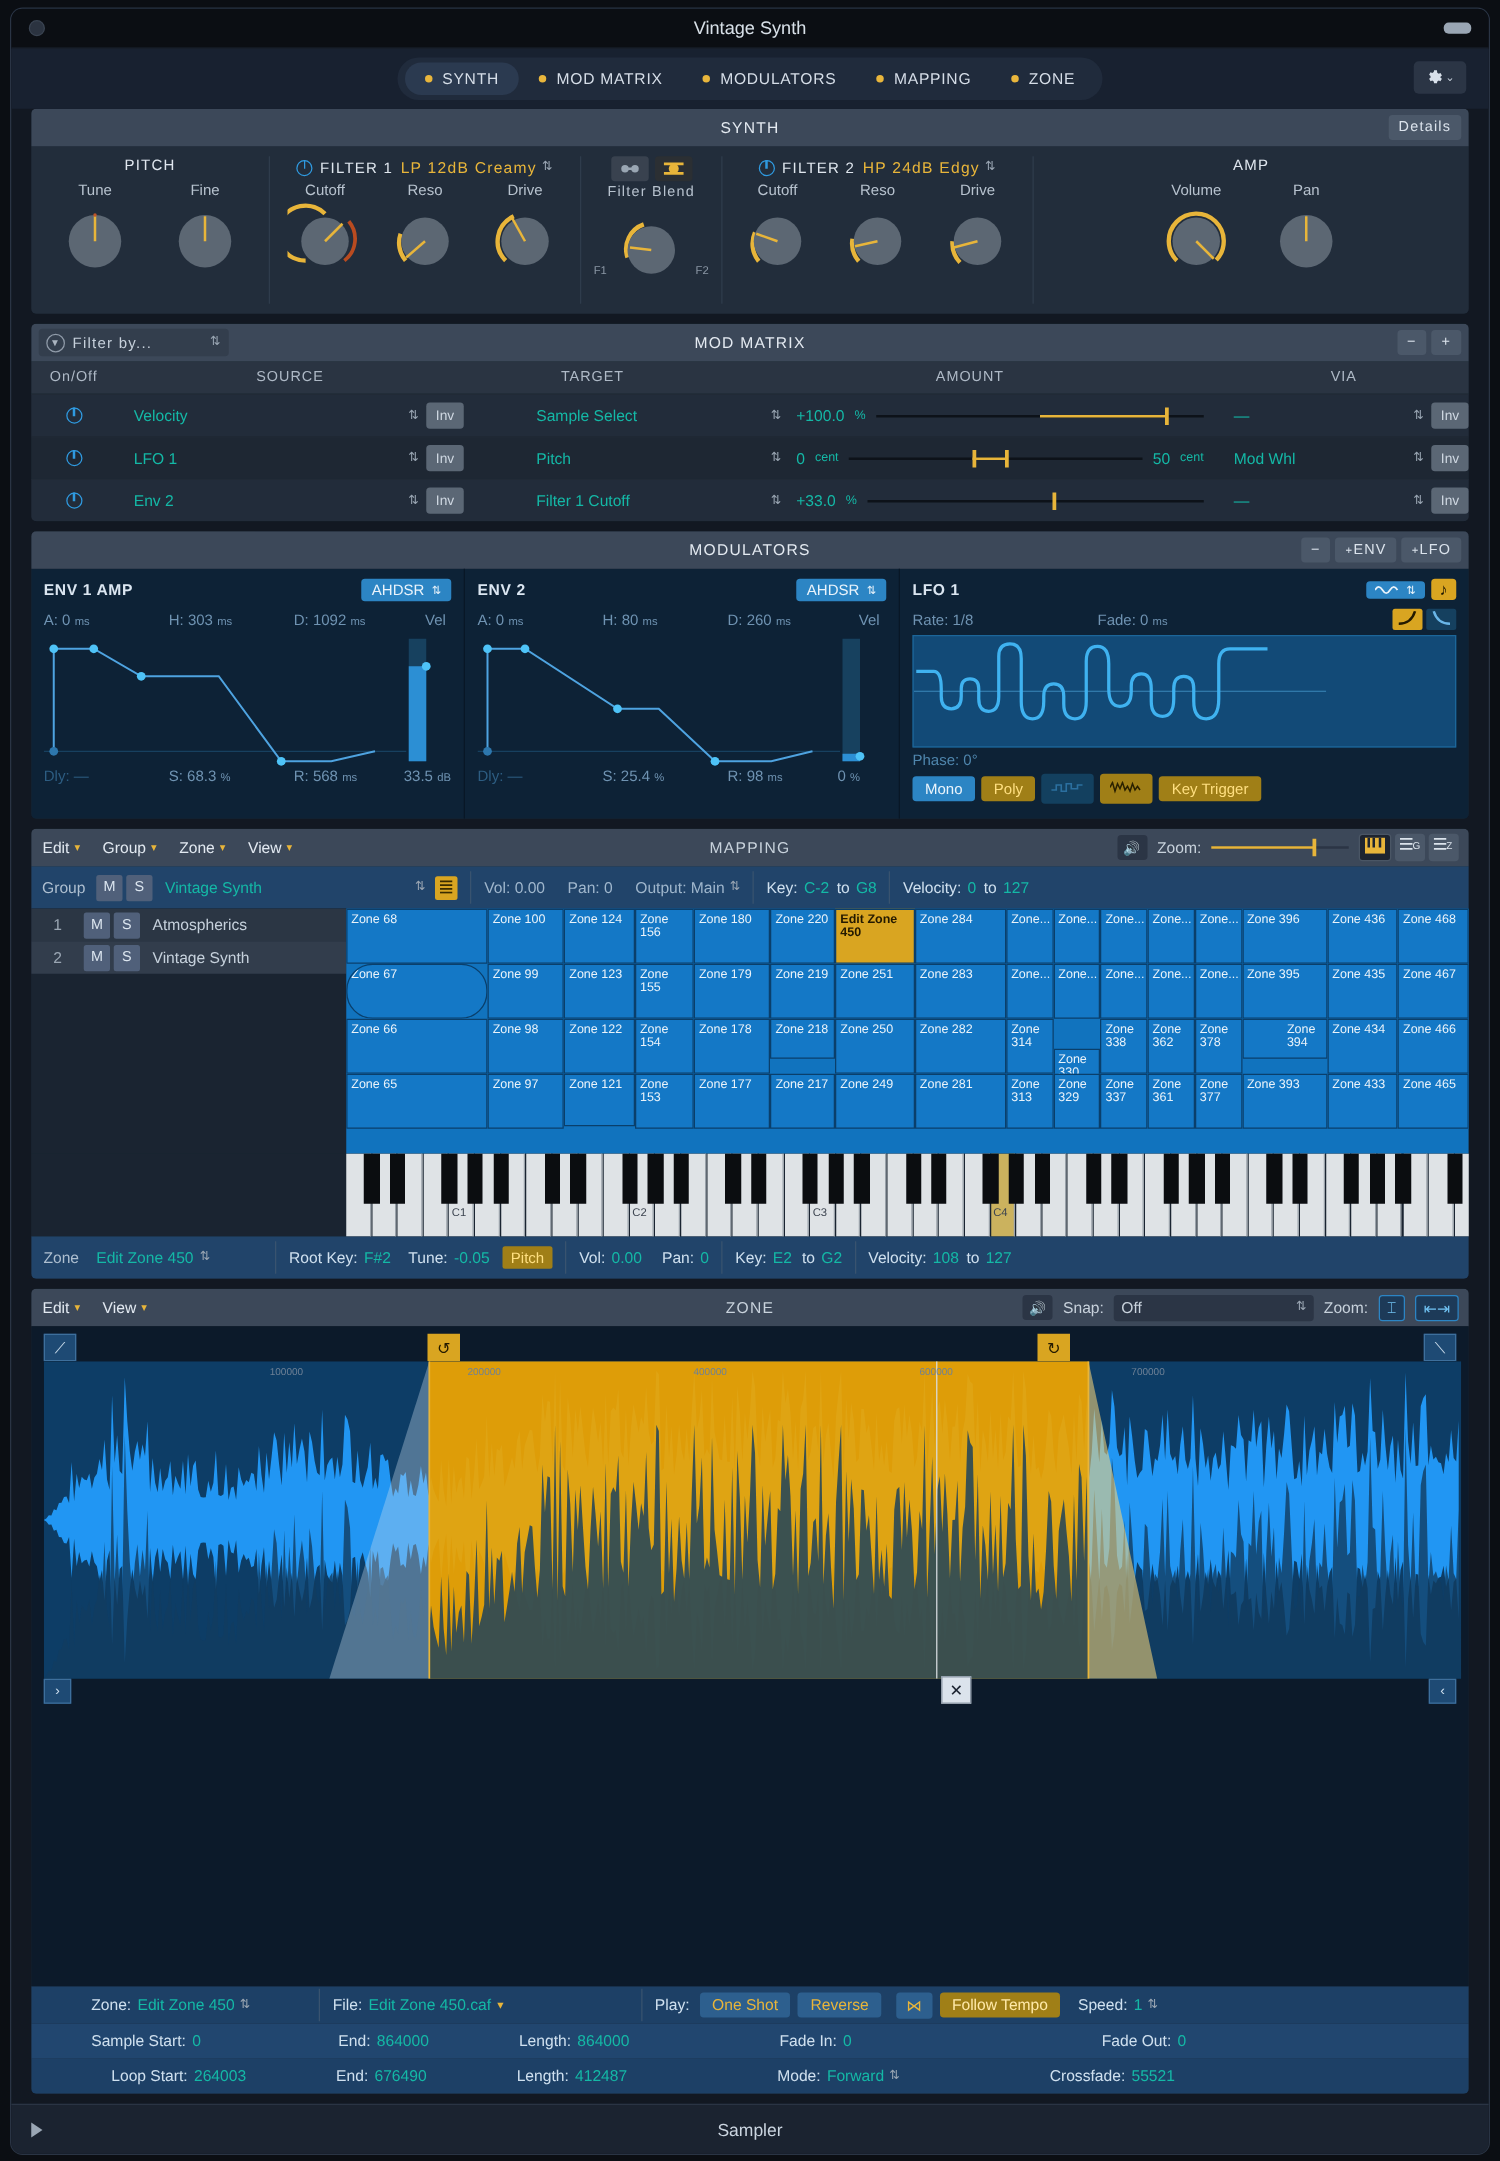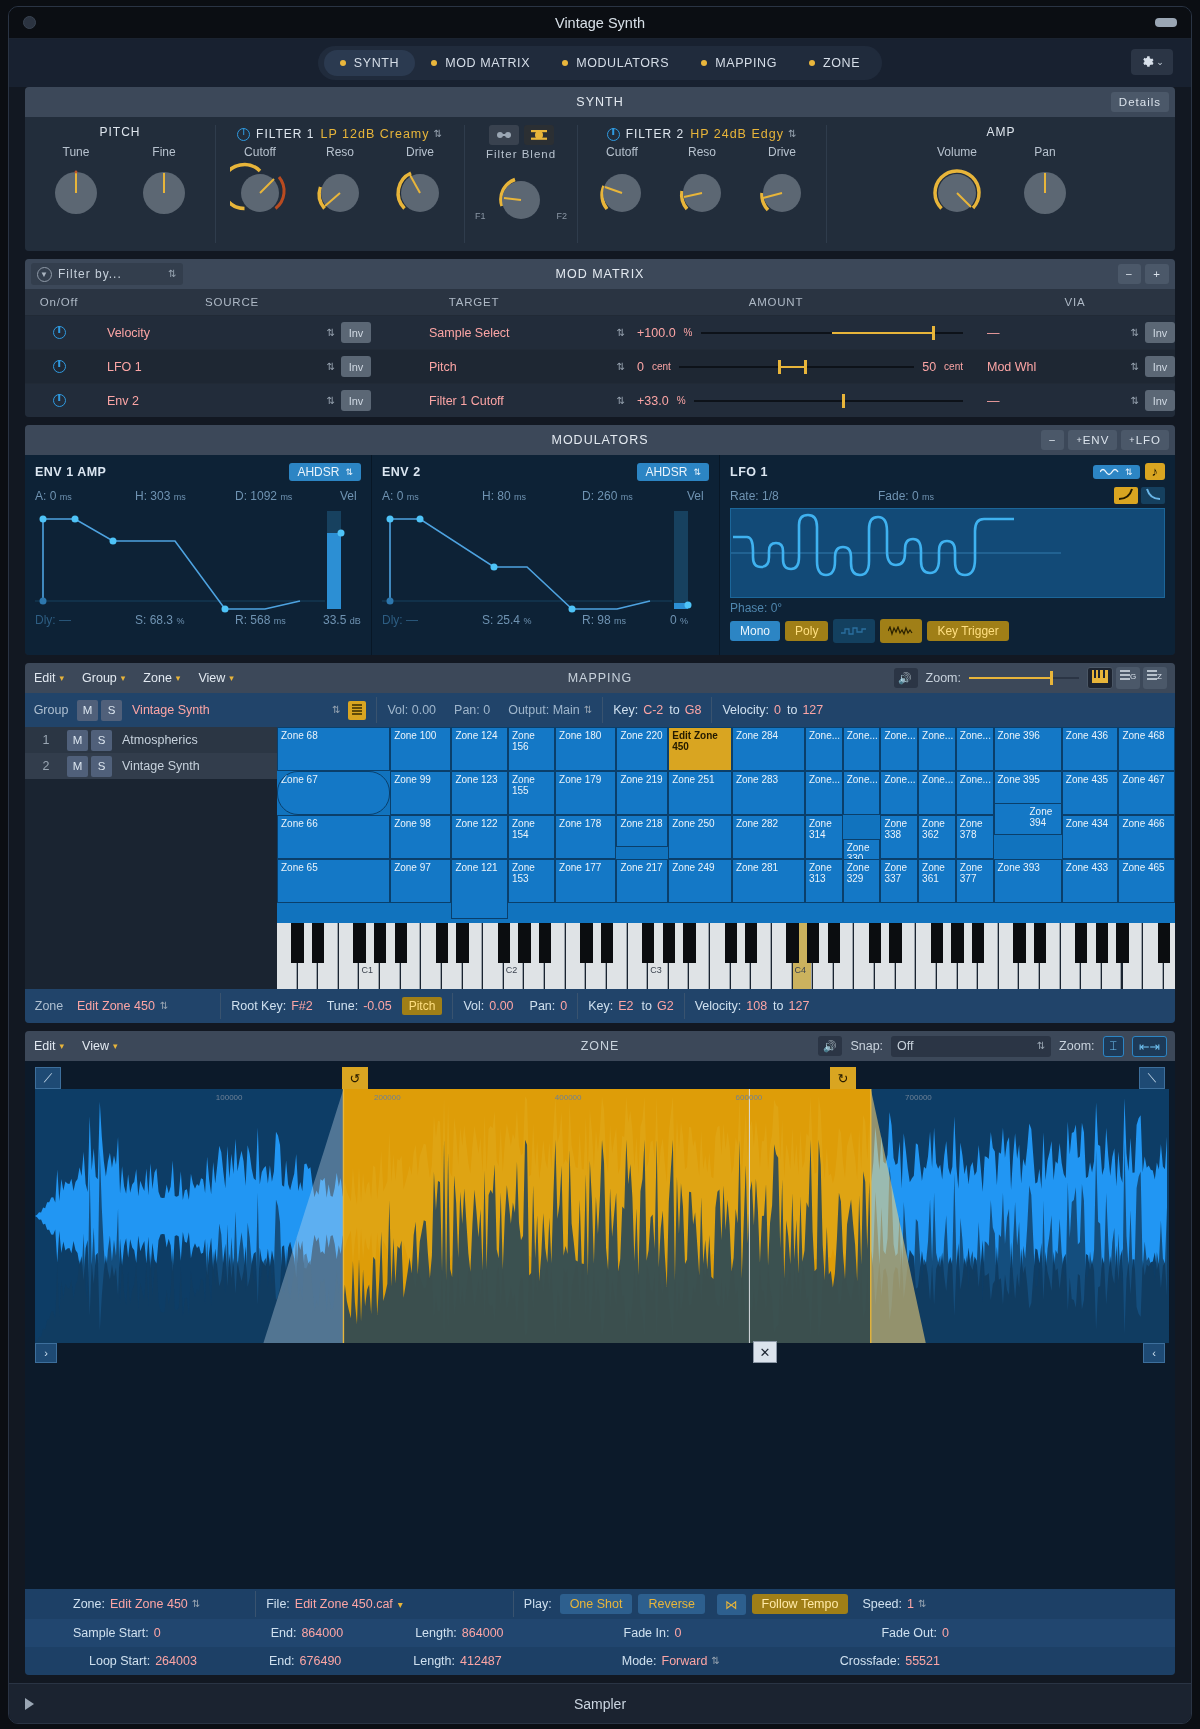--- a/index.html
+++ b/index.html
@@ -101,21 +101,21 @@
      color:#aeb9c6; letter-spacing:.8px; align-items:center; }
   .mm-colhead div { text-align:center; }
   .mm-row { display:flex; height:34px; align-items:center; border-top:1px solid #212a36;
      background:#222c3a; }
   .mm-row:nth-child(even){ background:#1e2733; }
   .c-onoff{ width:68px; display:flex; justify-content:center;}
   .c-src{ width:278px; display:flex; align-items:center; padding-left:14px; gap:6px;}
   .c-tgt{ width:206px; display:flex; align-items:center; padding-left:10px; gap:6px;margin-left:48px;}
   .c-amt{ flex:1; display:flex; align-items:center; gap:8px; padding:0 12px;}
   .c-via{ width:200px; display:flex; align-items:center; padding-left:12px; gap:6px;}
-  .yel { color:#fca5a5; font-size:12.5px; }
+  .yel { color:#14b8a6; font-size:12.5px; }
   .stepper { color:#9aa6b3; font-size:10px; line-height:1; }
   .inv { width:30px; height:21px; background:#5b6775; border-radius:3px; color:#cfd8e2;
      font-size:11px; display:flex; align-items:center; justify-content:center;}
   .sl { position:relative; flex:1; height:14px; }
   .sl .track{ position:absolute; top:6px; left:0; right:0; height:2px; background:#0d1219;}
   .sl .fill { position:absolute; top:6px; height:2px; background:#e8b53a;}
   .sl .hnd  { position:absolute; top:0; width:3px; height:14px; background:#e8b53a;}
   
   .mods { display:flex; height:200px; background:#0d2236; }
   .modcell { position:relative; border-right:1px solid #08infinity; }
@@ -779,26 +779,26 @@
           <div class="zcell" style="left: 25.7218%; width: 5.24934%; top: 88px; height: 44px;">Zone 154</div>
           <div class="zcell" style="left: 30.9711%; width: 6.82415%; top: 88px; height: 44px;">Zone 178</div>
           <div class="zcell" style="left: 37.7953%; width: 5.77428%; top: 88px; height: 32px;">Zone 218</div>
           <div class="zcell" style="left: 43.5696%; width: 7.08661%; top: 88px; height: 44px;">Zone 250</div>
           <div class="zcell" style="left: 50.6562%; width: 8.13648%; top: 88px; height: 44px;">Zone 282</div>
           <div class="zcell" style="left: 58.7927%; width: 4.19947%; top: 88px; height: 44px;">Zone 314</div>
           <div class="zcell" style="left: 62.9921%; width: 4.19947%; top: 88px; height: 44px; margin-top: 24px;">Zone 330</div>
           <div class="zcell" style="left: 67.1916%; width: 4.19947%; top: 88px; height: 44px;">Zone 338</div>
           <div class="zcell" style="left: 71.3911%; width: 4.19947%; top: 88px; height: 44px;">Zone 362</div>
           <div class="zcell" style="left: 75.5906%; width: 4.19947%; top: 88px; height: 44px;">Zone 378</div>
-          <div class="zcell" style="left: 79.79%; width: 7.61155%; top: 76px; height: 32px; padding-left: 35px;">Zone 394</div>
+          <div class="zcell" style="left: 79.79%; width: 7.61155%; top: 88px; height: 32px; padding-left: 35px;">Zone 394</div>
           <div class="zcell" style="left: 87.4016%; width: 6.29921%; top: 88px; height: 44px;">Zone 434</div>
           <div class="zcell" style="left: 93.7008%; width: 6.29921%; top: 88px; height: 44px;">Zone 466</div>
           <div class="zcell" style="left: 0%; width: 12.5984%; top: 132px; height: 44px;">Zone 65</div>
           <div class="zcell" style="left: 12.5984%; width: 6.82415%; top: 132px; height: 44px;">Zone 97</div>
-          <div class="zcell" style="left: 19.4226%; width: 6.29921%; top: 132px; height: 60px;">Zone 121</div>
+          <div class="zcell" style="left: 19.4226%; width: 6.29921%; top: 132px; height: 42px;">Zone 121</div>
           <div class="zcell" style="left: 25.7218%; width: 5.24934%; top: 132px; height: 44px;">Zone 153</div>
           <div class="zcell" style="left: 30.9711%; width: 6.82415%; top: 132px; height: 44px;">Zone 177</div>
           <div class="zcell" style="left: 37.7953%; width: 5.77428%; top: 132px; height: 44px;">Zone 217</div>
           <div class="zcell" style="left: 43.5696%; width: 7.08661%; top: 132px; height: 44px;">Zone 249</div>
           <div class="zcell" style="left: 50.6562%; width: 8.13648%; top: 132px; height: 44px;">Zone 281</div>
           <div class="zcell" style="left: 58.7927%; width: 4.19947%; top: 132px; height: 44px;">Zone 313</div>
           <div class="zcell" style="left: 62.9921%; width: 4.19947%; top: 132px; height: 44px;">Zone 329</div>
           <div class="zcell" style="left: 67.1916%; width: 4.19947%; top: 132px; height: 44px;">Zone 337</div>
           <div class="zcell" style="left: 71.3911%; width: 4.19947%; top: 132px; height: 44px;">Zone 361</div>
           <div class="zcell" style="left: 75.5906%; width: 4.19947%; top: 132px; height: 44px;">Zone 377</div>

